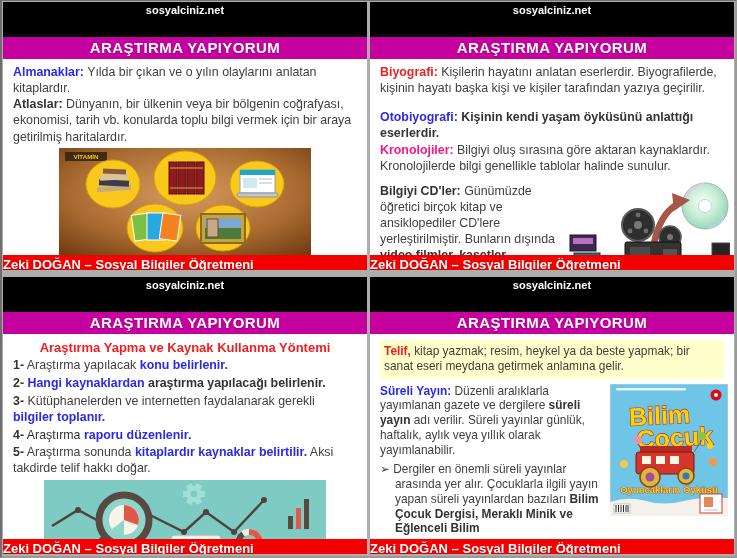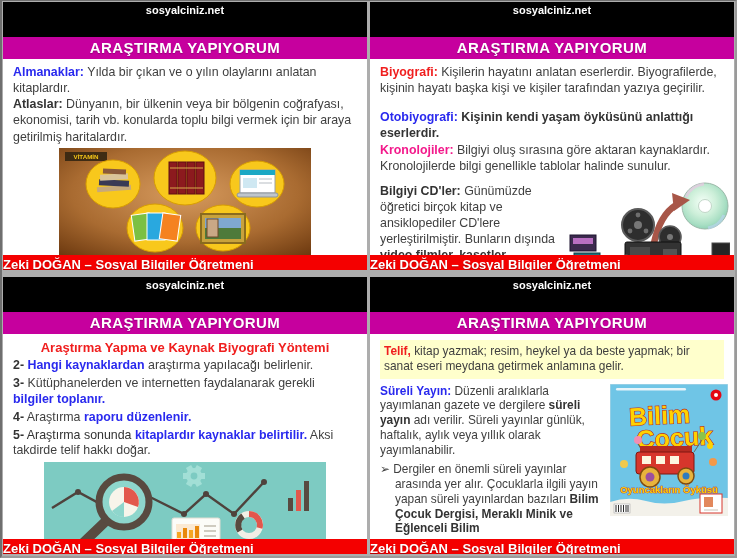--- a/index.html
+++ b/index.html
@@ -194,22 +194,23 @@
       </svg>
       <p><span class="b">Bilgiyi CD'ler:</span><span> Günümüzde öğretici birçok kitap ve ansiklopediler CD'lere yerleştirilmiştir. Bunların dışında </span><span class="b">video filmler, kasetler, mikrofilmler</span><span> gibi bilgi kaynakları da vardır.</span></p>
     </div>
     <div class="footer-bar">Zeki DOĞAN – Sosyal Bilgiler Öğretmeni</div>
   </div>
 
   <div class="panel">
     <div class="site-bar">sosyalciniz.net</div>
     <div class="title-bar">ARAŞTIRMA YAPIYORUM</div>
     <div class="content">
-      <div class="bl-heading">Araştırma Yapma ve Kaynak Biyografi Yöntemi</div>
+      <div class="bl-heading">Araştırma Yapma ve Kaynak Kullanma Yöntemi</div>
       <ol class="items">
+        <li><span class="num">1-</span><span class="pre"> Araştırma yapılacak </span><span class="kw-blue">konu belirlenir.</span><span class="post"></span></li>
         <li><span class="num">2-</span><span class="pre"> </span><span class="kw-blue">Hangi kaynaklardan</span><span class="post"> araştırma yapılacağı belirlenir.</span></li>
         <li><span class="num">3-</span><span class="pre"> Kütüphanelerden ve internetten faydalanarak gerekli </span><span class="kw-blue">bilgiler toplanır.</span><span class="post"></span></li>
         <li><span class="num">4-</span><span class="pre"> Araştırma </span><span class="kw-blue">raporu düzenlenir.</span><span class="post"></span></li>
         <li><span class="num">5-</span><span class="pre"> Araştırma sonunda </span><span class="kw-blue">kitaplardır kaynaklar belirtilir.</span><span class="post"> Aksi takdirde telif hakkı doğar.</span></li>
       </ol>
       <svg class="bl-figure" width="282" height="82" viewBox="0 0 282 82">
         <rect x="0" y="0" width="282" height="82" fill="#7DCBC2"></rect>
         <g>
           <polyline points="8,46 34,30 75,52 108,36 140,52 162,32 190,52 220,20" fill="none" stroke="#4F423C" stroke-width="2.4"></polyline>
           <circle cx="34" cy="30" r="3" fill="#4F423C"></circle>

